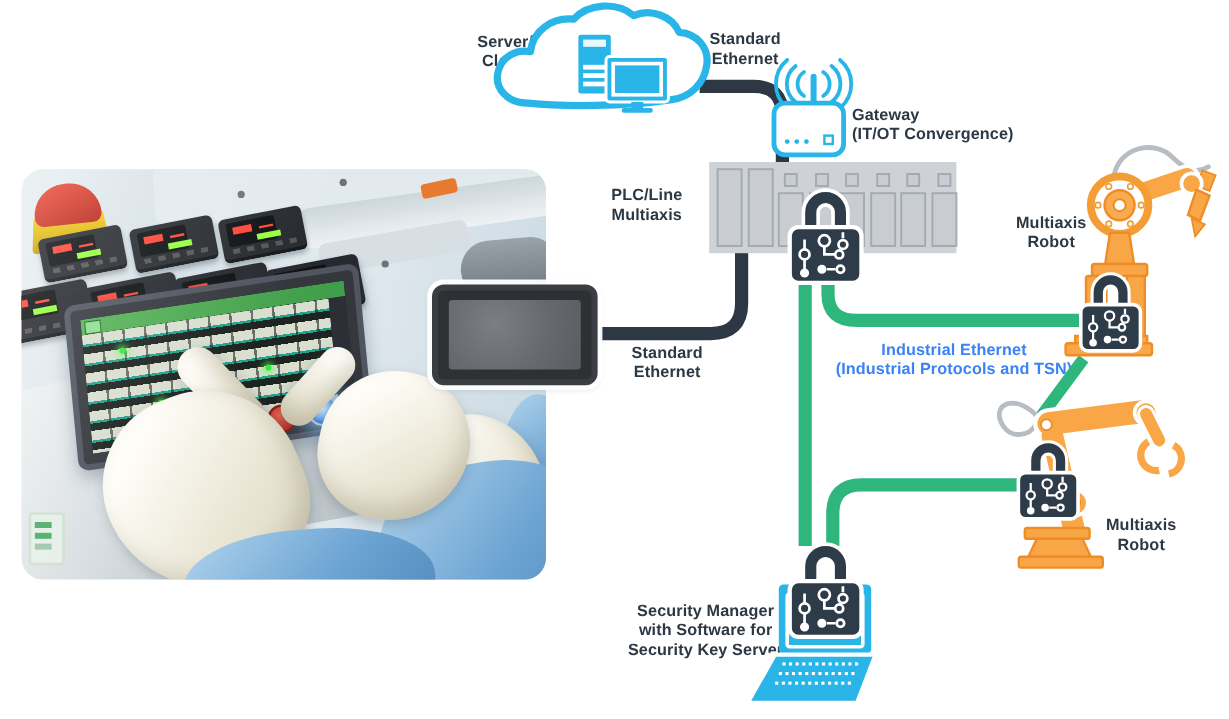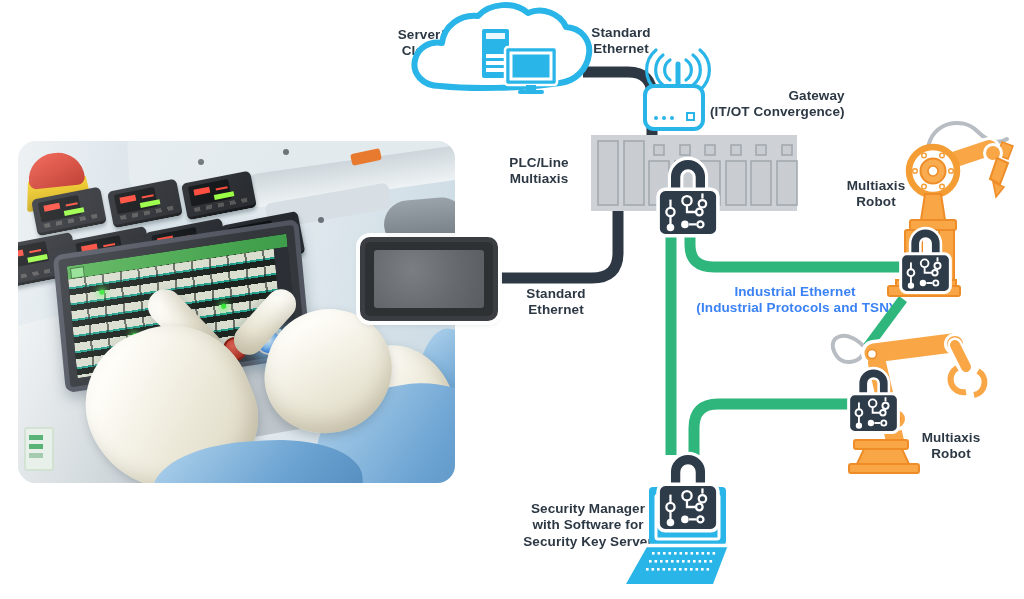--- a/index.html
+++ b/index.html
@@ -2,21 +2,21 @@
 <html><head>
 <meta charset="utf-8">
 <style>
   html,body{margin:0;padding:0;background:#fff;}
   body{width:1024px;height:599px;position:relative;overflow:hidden;
        font-family:"Liberation Sans",sans-serif;}
   
   .lbl{position:absolute;font:700 13.5px/1.22 "Liberation Sans",sans-serif;
        color:#2c3844;white-space:pre-line;text-align:center;
        transform:translateX(-50%);letter-spacing:.1px;}
-  .lbl.left{transform:none;text-align:right;}
+  .lbl.left{transform:none;text-align:left;}
   .lbl.green{color:#3b82f6;}
   
   #net{position:absolute;left:0;top:0;z-index:2;}
   
   #hmi{position:absolute;left:360px;top:237px;width:128px;height:74px;z-index:3;
        background:#2e3134;border:5px solid #3a3e42;border-radius:10px;
        box-shadow:0 0 0 4px rgba(255,255,255,.95),0 2px 6px rgba(40,50,60,.25);}
   #hmi .scr{position:absolute;left:9px;top:8px;right:9px;bottom:8px;border-radius:3px;
        background:radial-gradient(circle at 35% 35%,#7b7f83 0%,#66696d 55%,#595c60 100%);}
   

